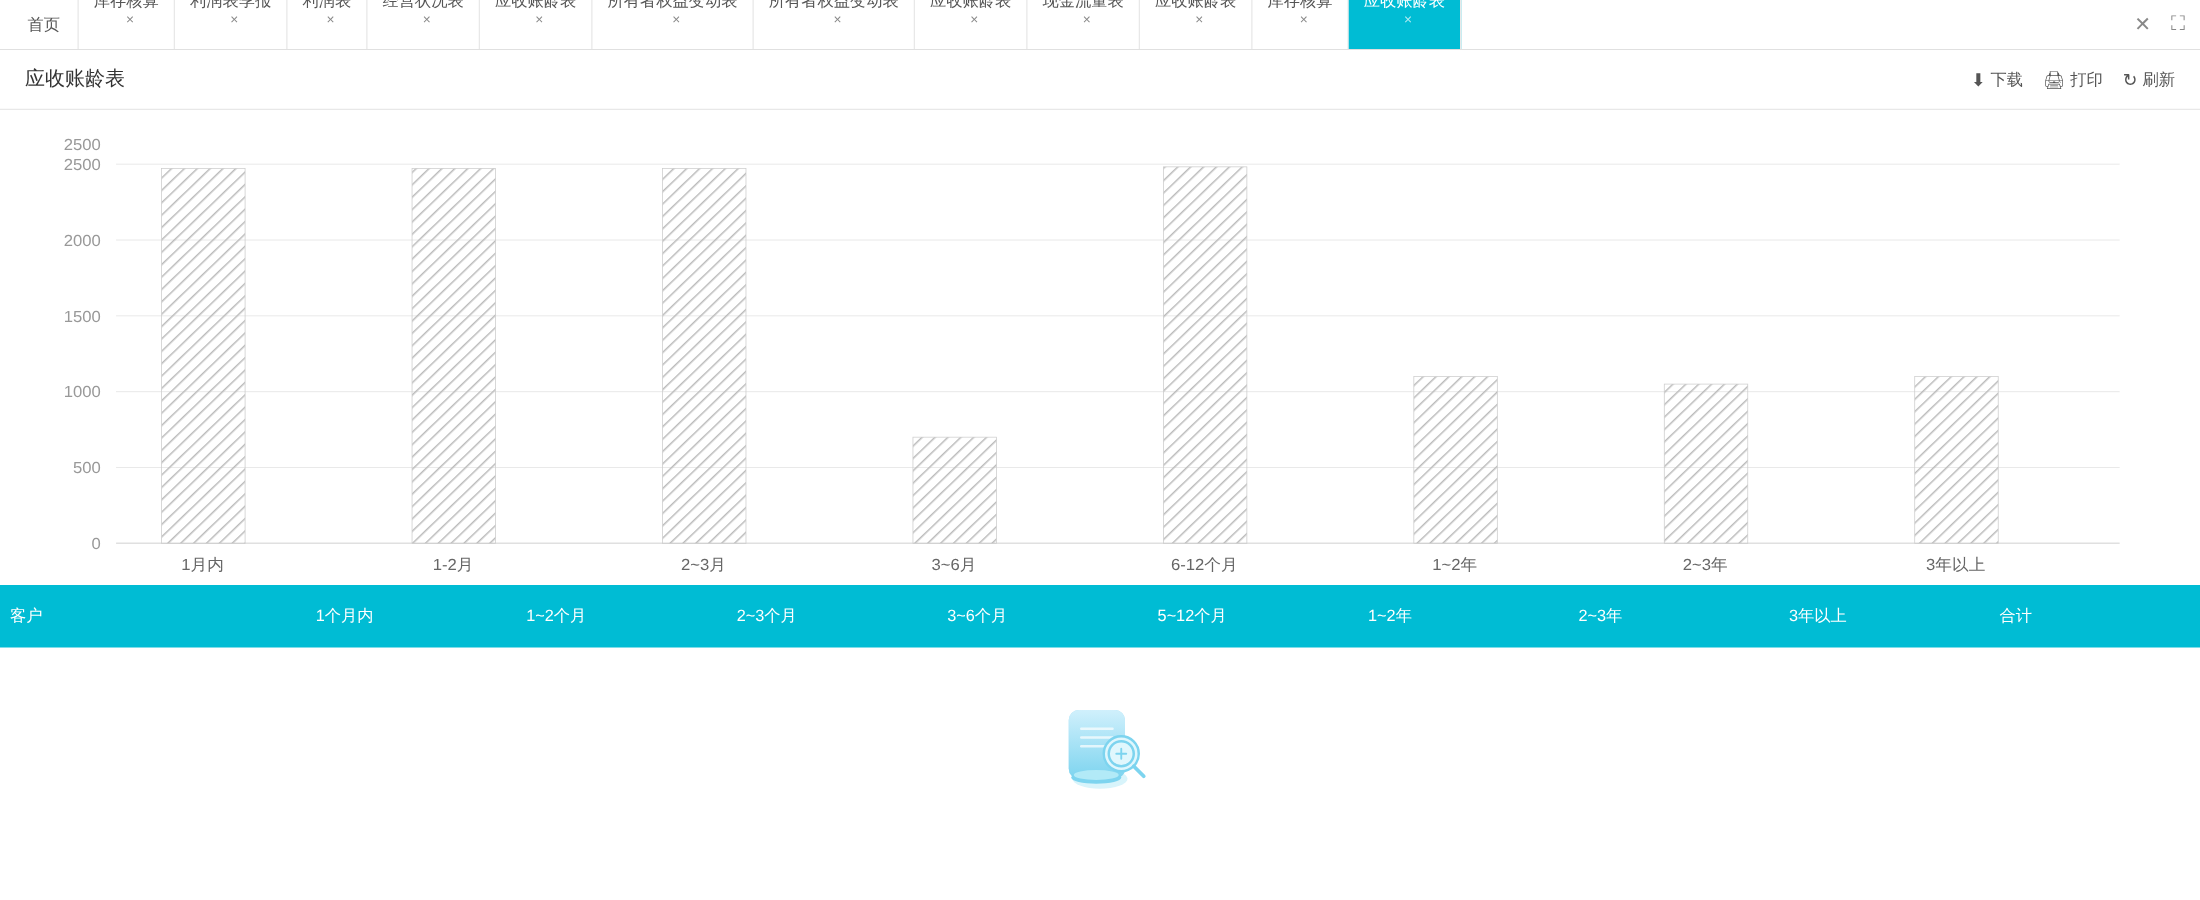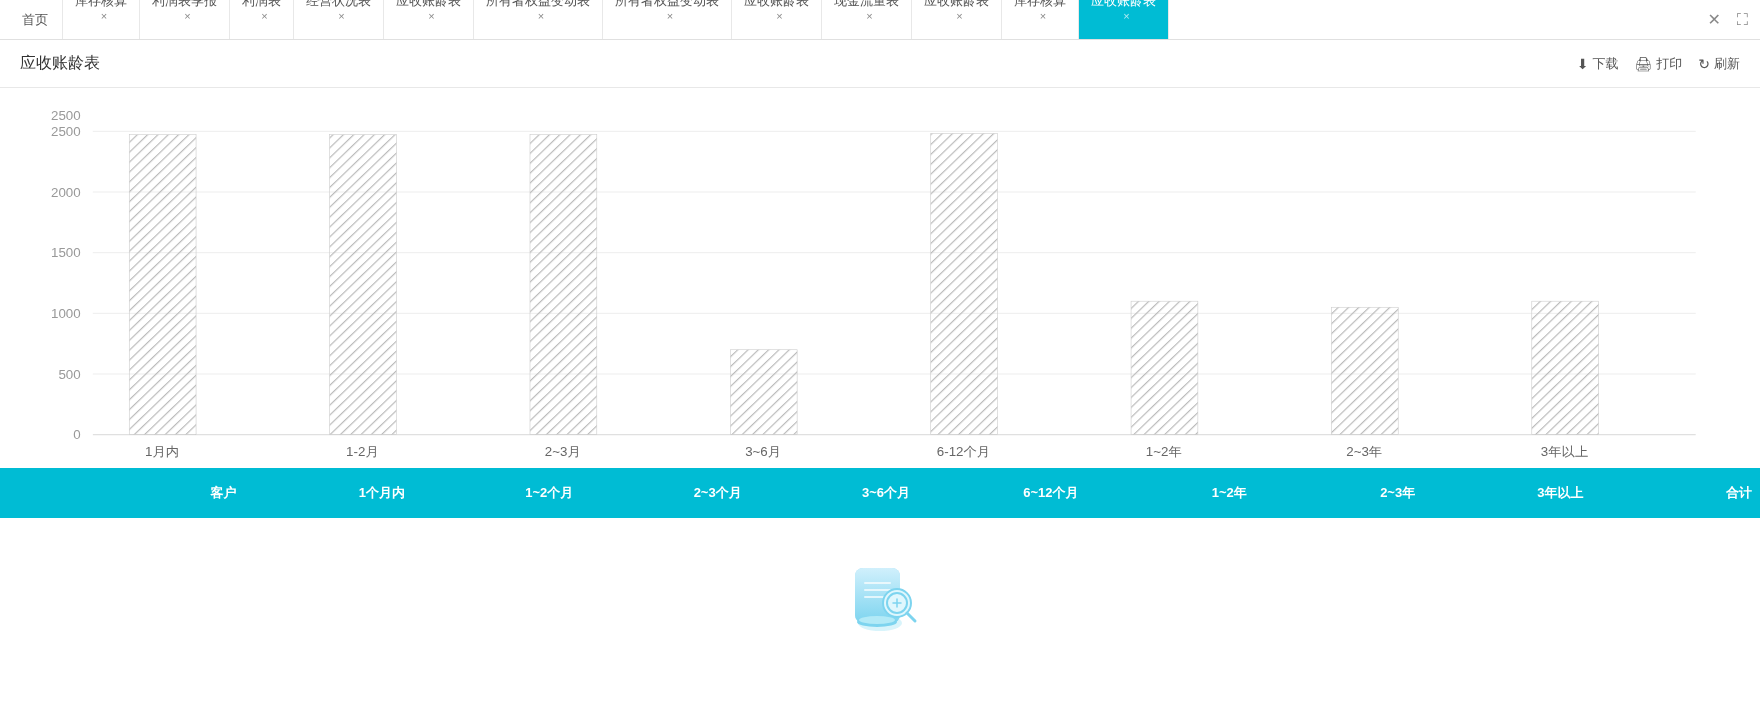--- a/index.html
+++ b/index.html
@@ -121,24 +121,23 @@
     
     .table-header {
       display: flex;
       background: #00bcd4;
       color: #fff;
       height: 50px;
       align-items: center;
     }
     .th-cell {
       flex: 1;
-      text-align: right;
+      text-align: left;
       font-size: 13px;
       padding: 0 8px;
-      font-weight: bold;
     }
     .th-cell:first-child {
       flex: 1.5;
     }
 
     
     .empty-state {
       display: flex;
       flex-direction: column;
       align-items: center;
@@ -278,21 +277,21 @@
       <text x="1272" y="298" text-anchor="middle" font-size="11" fill="#666">3年以上</text>
     </svg>
   </div>
 
   <div class="table-header">
     <div class="th-cell">客户</div>
     <div class="th-cell">1个月内</div>
     <div class="th-cell">1~2个月</div>
     <div class="th-cell">2~3个月</div>
     <div class="th-cell">3~6个月</div>
-    <div class="th-cell">6~12个月</div>
+    <div class="th-cell">5~12个月</div>
     <div class="th-cell">1~2年</div>
     <div class="th-cell">2~3年</div>
     <div class="th-cell">3年以上</div>
     <div class="th-cell">合计</div>
   </div>
 
   <div class="empty-state">
 
     <svg width="90" height="90" viewBox="0 0 90 90">
 

